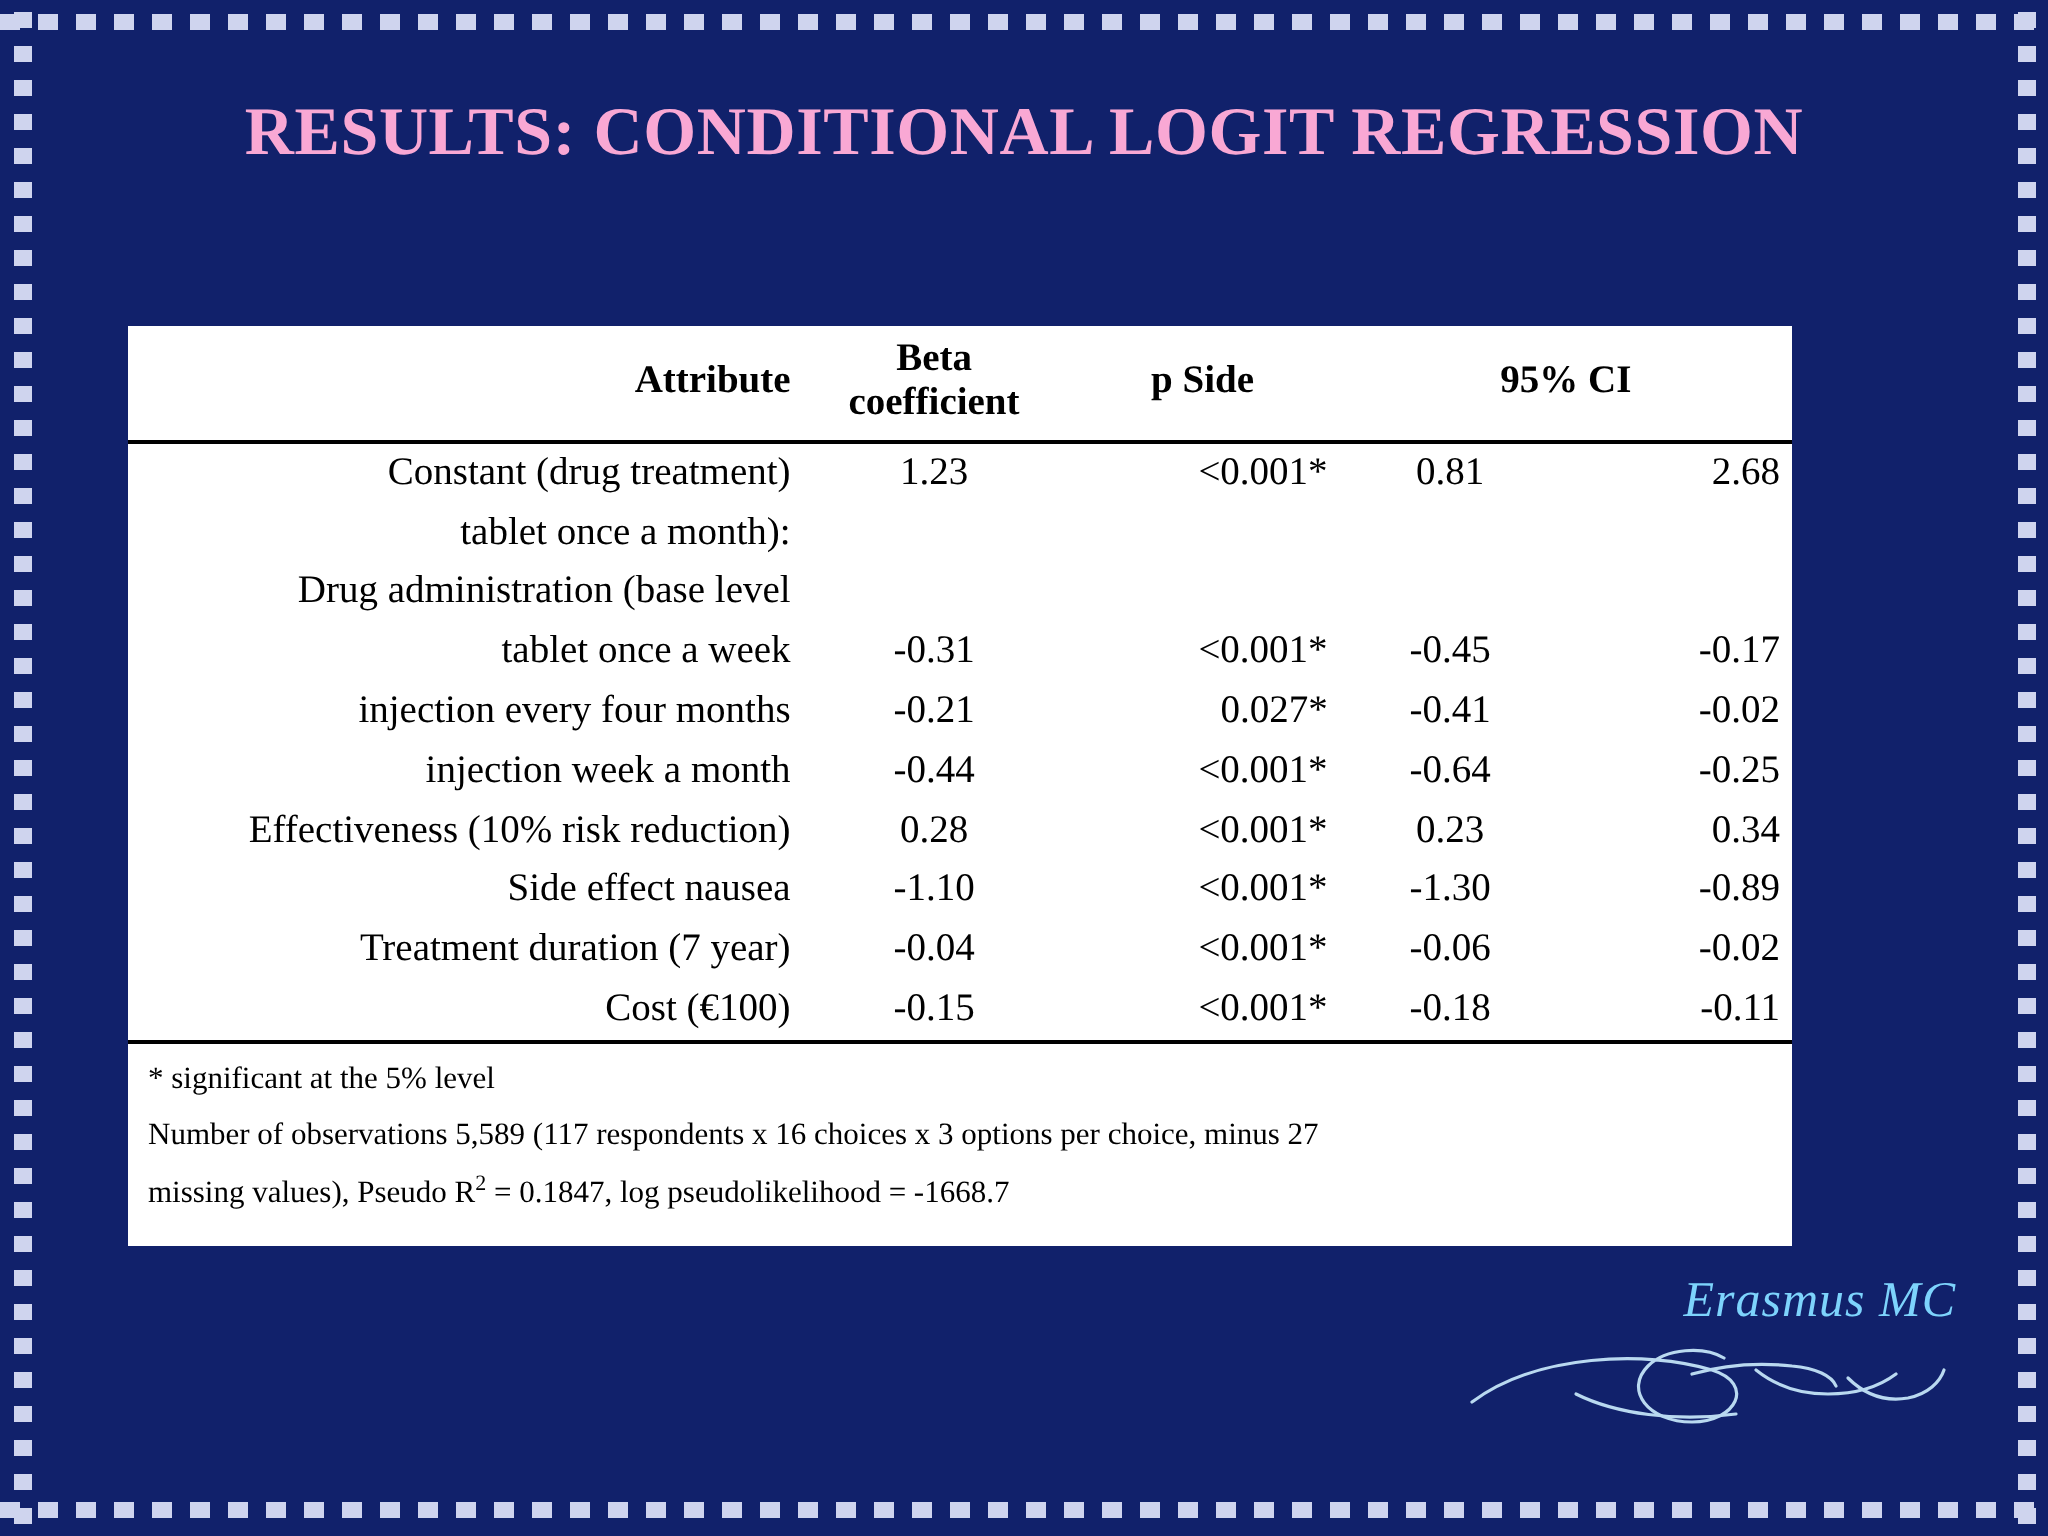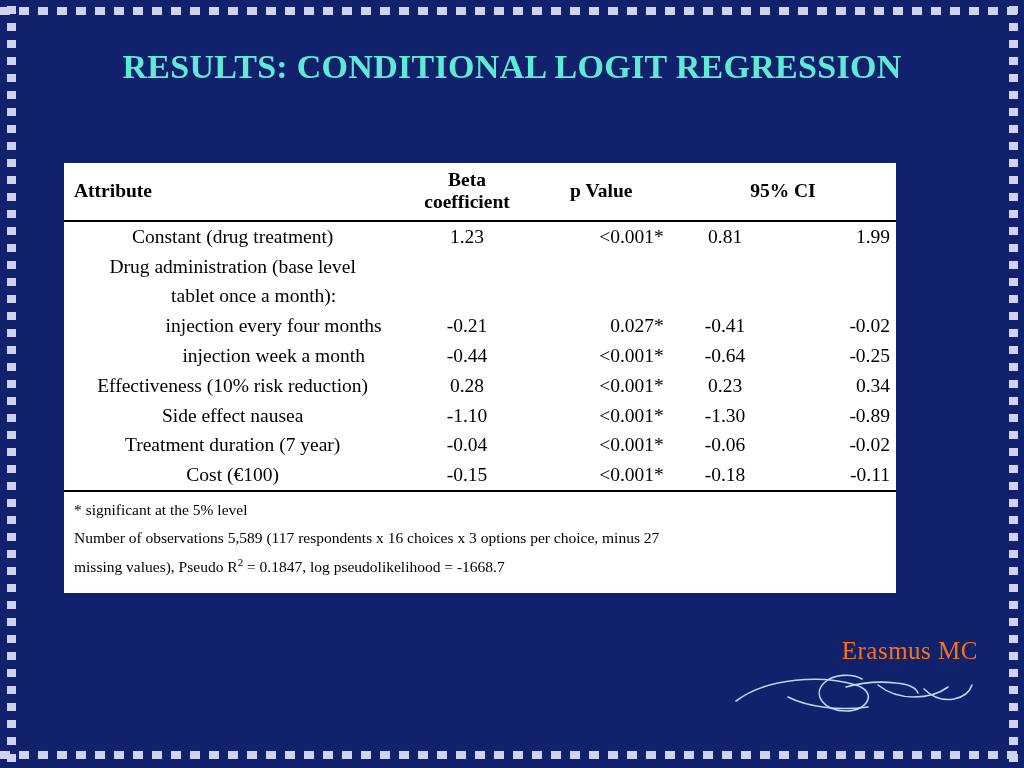--- a/index.html
+++ b/index.html
@@ -51,21 +51,21 @@
     margin-bottom: 9px;
     flex: 0 0 auto;
   }
 
   .slide-title {
     position: absolute;
     top: 48px;
     left: 0;
     width: 1024px;
     text-align: center;
-    color: #5eead4;
+    color: #f9a8d4;
     font-size: 34px;
     font-weight: bold;
     font-family: "Liberation Serif", serif;
     letter-spacing: 0.3px;
   }
 
   .table-card {
     position: absolute;
     left: 64px;
     top: 163px;
@@ -85,35 +85,35 @@
   table.results thead th {
     font-weight: bold;
     padding: 6px 6px;
     border-bottom: 2px solid #000;
     vertical-align: middle;
     text-align: center;
     font-size: 19.5px;
     line-height: 1.15;
   }
   table.results thead th.attr-h {
-    text-align: left;
+    text-align: right;
     padding-left: 10px;
     width: 350px;
   }
   table.results thead th.beta-h { width: 125px; margin-top: 32px; }
   table.results thead th.p-h { width: 135px; }
   table.results thead th.ci-h { width: 222px; }
 
   table.results tbody td {
     padding: 3px 6px;
     vertical-align: top;
     line-height: 1.22;
   }
   td.attr {
-    text-align: center;
+    text-align: right;
     padding-left: 10px;
   }
   td.attr.ind1 { padding-left: 48px; }
   td.attr.ind2 { padding-left: 88px; }
   td.num { text-align: center; }
   td.p { text-align: right; }
   td.ci-lo { text-align: center; width: 108px; padding-right: 16px; }
   td.ci-hi { text-align: right; width: 114px; padding-right: 12px; }
 
   tr.last-data td { padding-bottom: 6px; }
@@ -130,22 +130,23 @@
   }
   .footnotes div { margin-bottom: 4px; }
   sup { font-size: 11px; vertical-align: super; }
 
   .logo {
     position: absolute;
     right: 46px;
     bottom: 40px;
     width: 260px;
     height: 90px;
-    color: #f97316;
+    color: #7dd3fc;
     text-align: right;
+    font-style: italic;
   }
   .logo-text {
     font-family: "Liberation Serif", serif;
     font-size: 25px;
     letter-spacing: 0.5px;
     line-height: 1;
   }
   .logo-sig {
     margin-top: 4px;
     height: 52px;
@@ -362,45 +363,52 @@
   </div>
 
 <div class="slide-title">RESULTS: CONDITIONAL LOGIT REGRESSION</div>
 
 <div class="table-card">
   <table class="results">
     <thead>
       <tr>
         <th class="attr-h">Attribute</th>
         <th class="beta-h">Beta coefficient</th>
-        <th class="p-h">p Value</th>
+        <th class="p-h">p Side</th>
         <th class="ci-h" colspan="2">95% CI</th>
       </tr>
     </thead>
     <tbody>
       <tr>
         <td class="attr">Constant (drug treatment)</td>
         <td class="num">1.23</td>
         <td class="p">&lt;0.001*</td>
         <td class="ci-lo">0.81</td>
-        <td class="ci-hi">1.99</td>
+        <td class="ci-hi">2.68</td>
+      </tr>
+      <tr>
+        <td class="attr ind1">tablet once a month):</td>
+        <td class="num"></td>
+        <td class="p"></td>
+        <td class="ci-lo"></td>
+        <td class="ci-hi"></td>
       </tr>
       <tr>
         <td class="attr">Drug administration (base level</td>
         <td class="num"></td>
         <td class="p"></td>
         <td class="ci-lo"></td>
         <td class="ci-hi"></td>
       </tr>
       <tr>
-        <td class="attr ind1">tablet once a month):</td>
-        <td class="num"></td>
-        <td class="p"></td>
-        <td class="ci-lo"></td>
-        <td class="ci-hi"></td>
+        <td class="attr ind2">tablet once a week</td>
+        <td class="num">-0.31</td>
+        <td class="p">&lt;0.001*</td>
+        <td class="ci-lo">-0.45</td>
+        <td class="ci-hi">-0.17</td>
       </tr>
       <tr>
         <td class="attr ind2">injection every four months</td>
         <td class="num">-0.21</td>
         <td class="p">0.027*</td>
         <td class="ci-lo">-0.41</td>
         <td class="ci-hi">-0.02</td>
       </tr>
       <tr>
         <td class="attr ind2">injection week a month</td>

